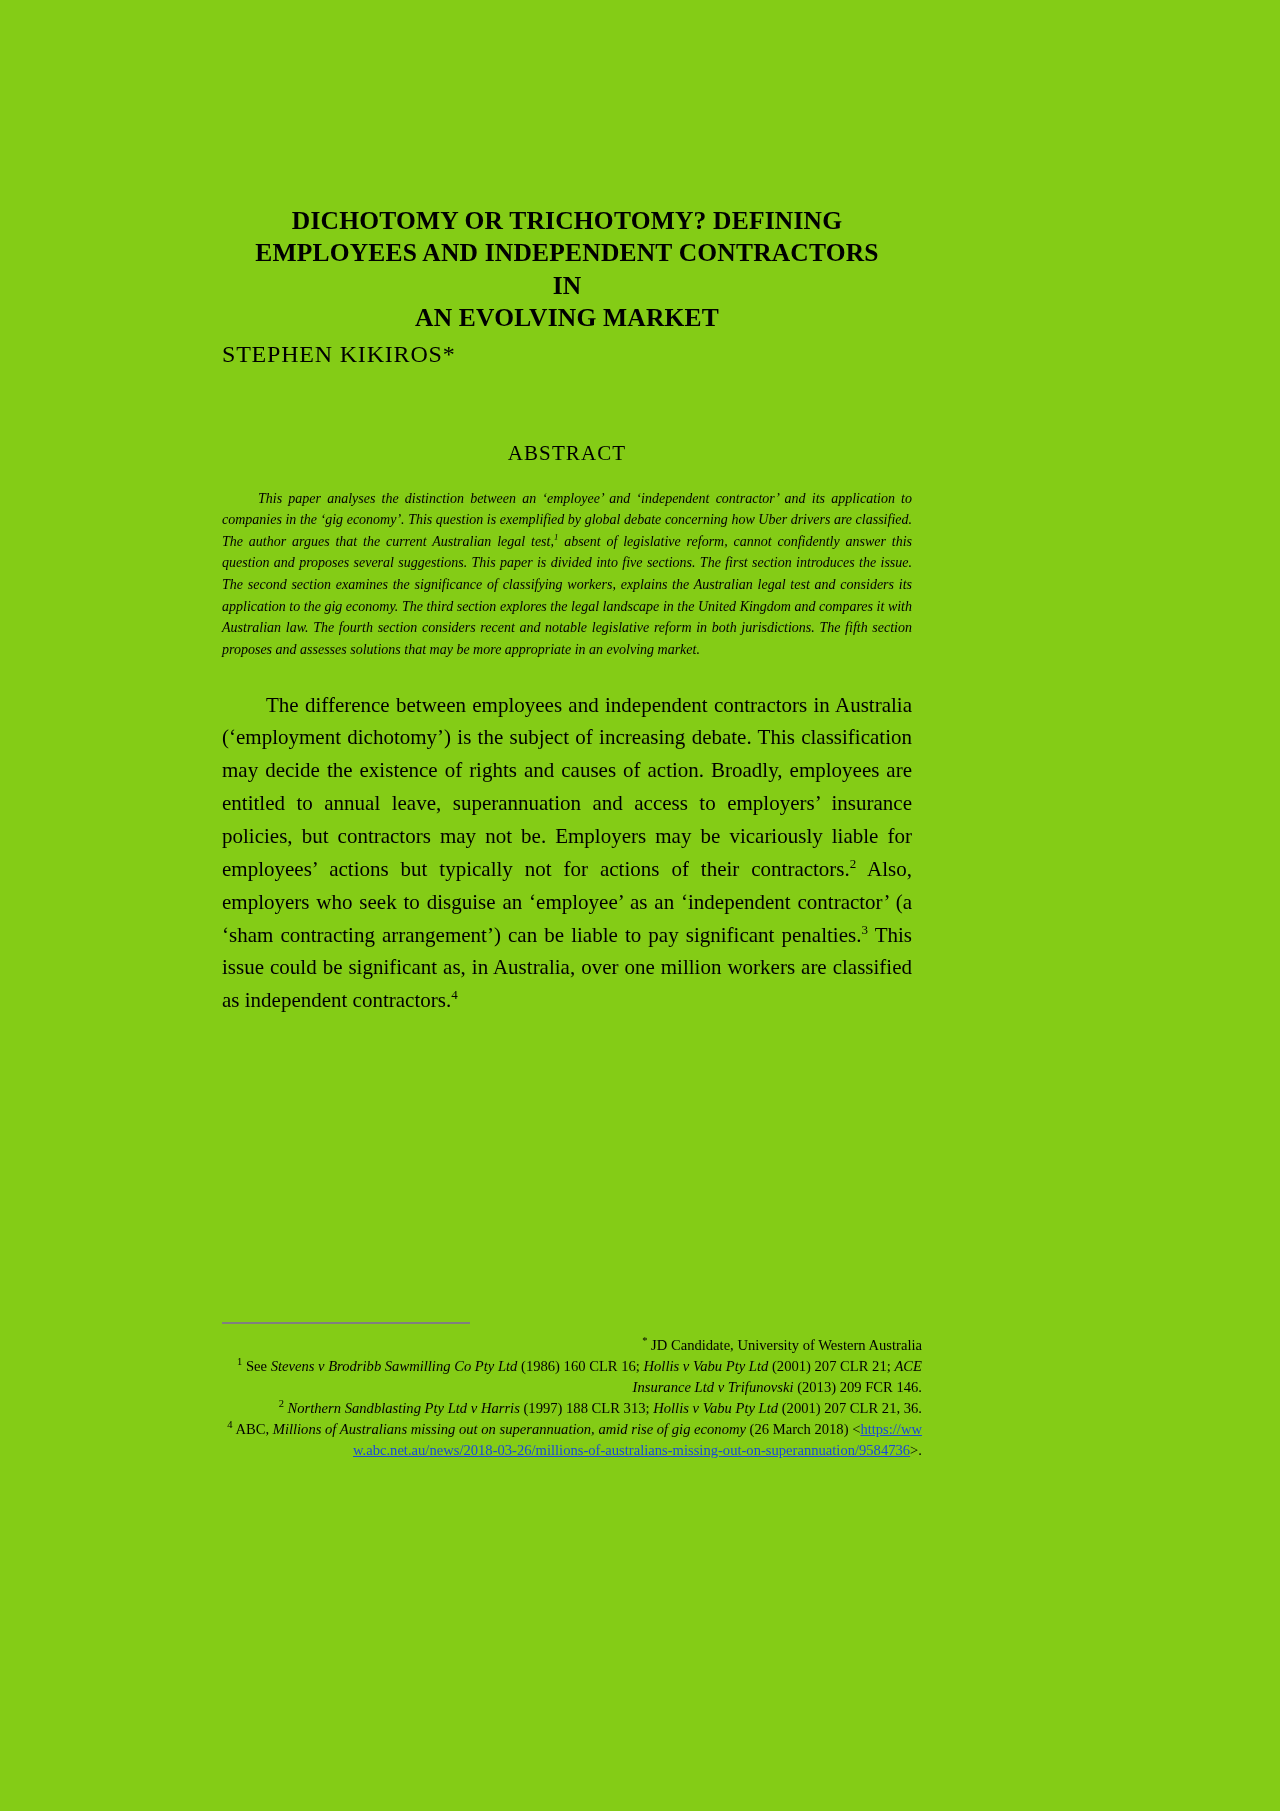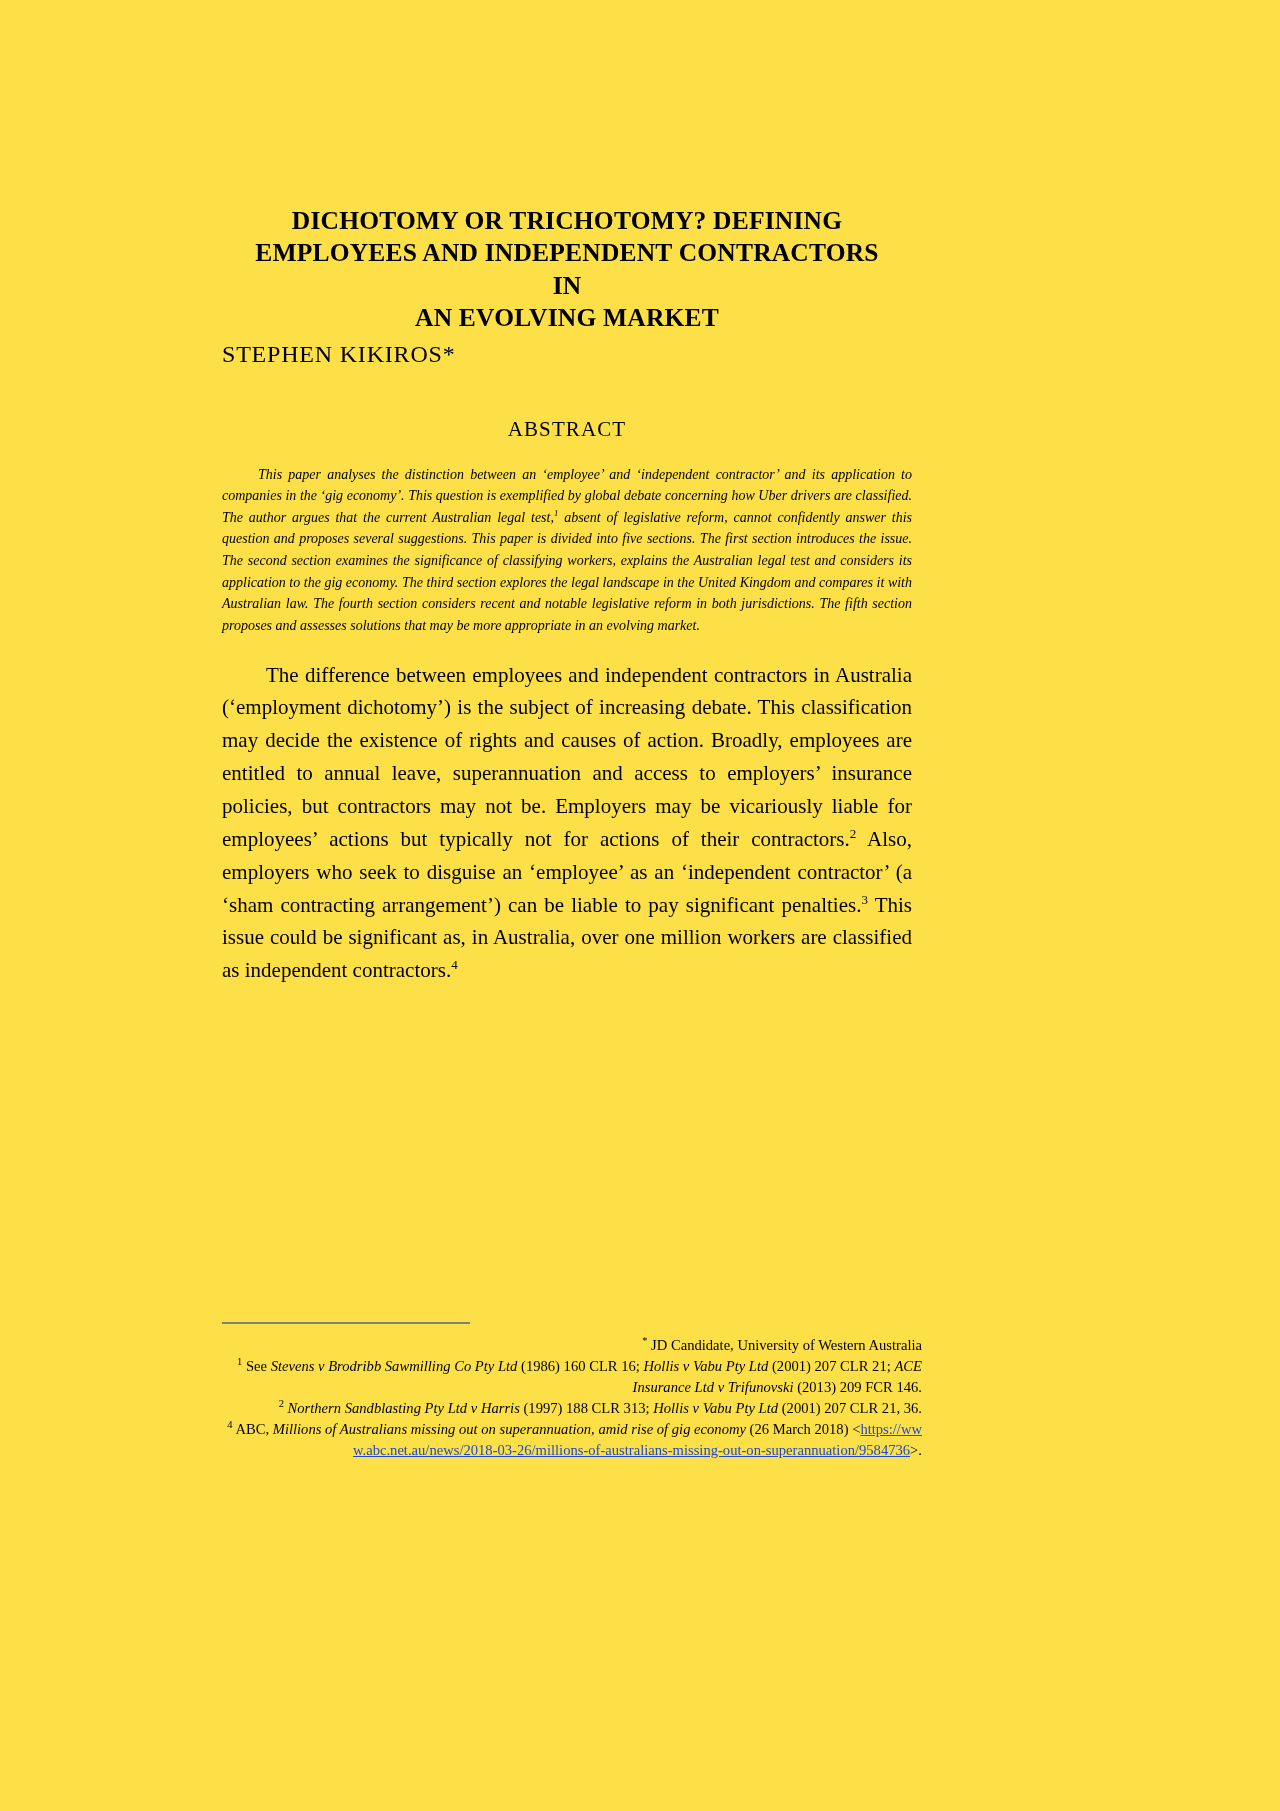--- a/index.html
+++ b/index.html
@@ -5,21 +5,21 @@
   html, body {
     margin: 0;
     padding: 0;
     background: #ffffff;
   }
   .page {
     position: relative;
     width: 1280px;
     height: 1811px;
     margin: 0 auto;
-    background: #fde047;
+    background: #84cc16;
     font-family: "Liberation Serif", "DejaVu Serif", serif;
     color: #000000;
     overflow: hidden;
   }
   .content {
     position: absolute;
     left: 222px;
     top: 205px;
     width: 690px;
   }
@@ -42,21 +42,21 @@
     margin-top: 4px;
     line-height: 1.25;
   }
 
   
   .abstract-heading {
     text-align: center;
     font-size: 21px;
     font-variant: small-caps;
     letter-spacing: 1.1px;
-    margin-top: 48px;
+    margin-top: 72px;
   }
   .abstract-body {
     font-style: italic;
     font-size: 14px;
     line-height: 1.545;
     text-align: justify;
     text-justify: inter-word;
     margin-top: 22px;
     text-indent: 36px;
   }
@@ -77,21 +77,21 @@
     display: inline-block;
     width: 54px;
   }
 
   
   .body-para {
     font-size: 21px;
     line-height: 1.565;
     text-align: justify;
     text-justify: inter-word;
-    margin-top: 22px;
+    margin-top: 28px;
     text-indent: 44px;
   }
   sup.fn {
     font-size: 0.62em;
     vertical-align: super;
     line-height: 0;
   }
 
   
   .footnote-area {

